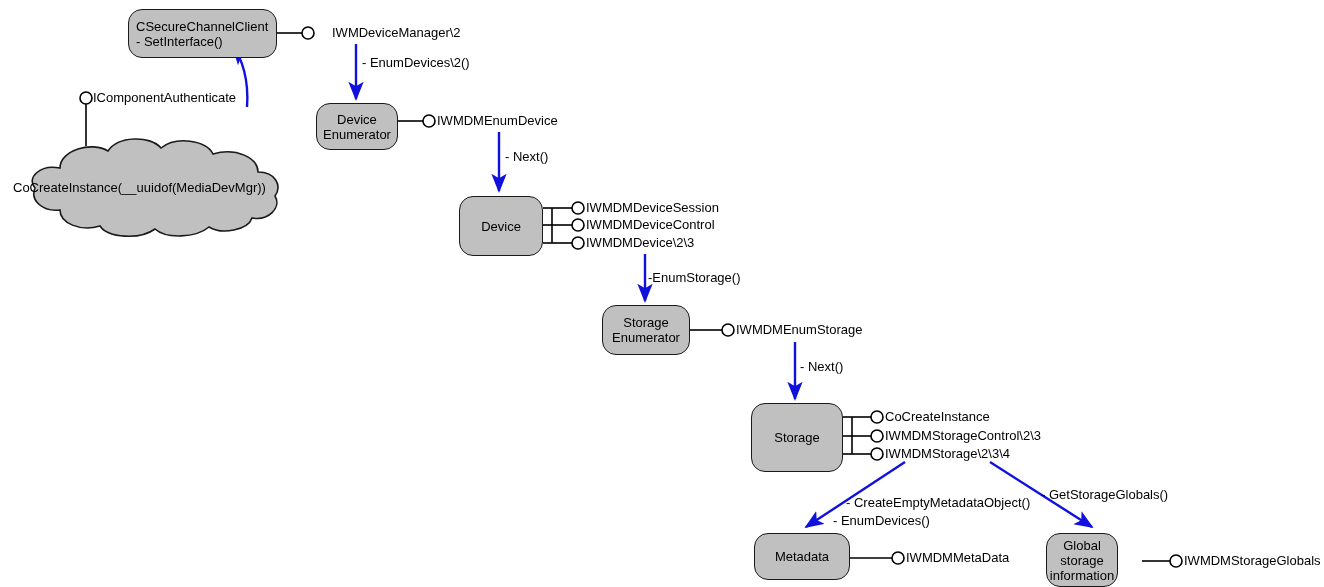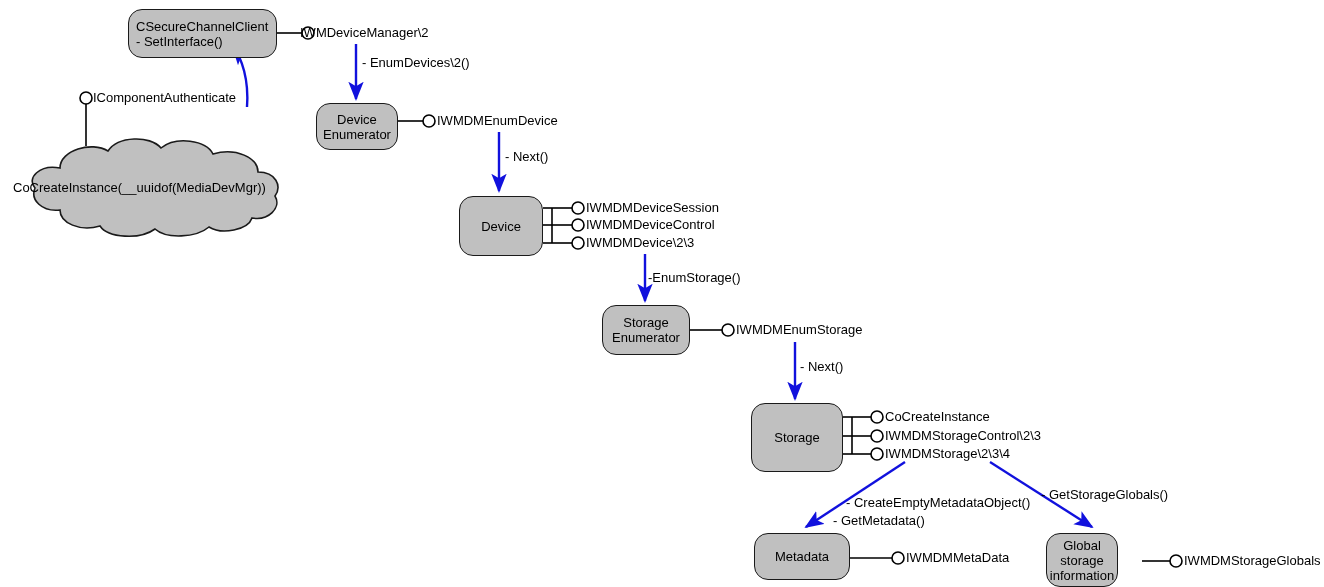--- a/index.html
+++ b/index.html
@@ -170,34 +170,34 @@
   <div class="node-box" style="left:754px; top:533px; width:96px; height:47px;">
     <span class="node-label">Metadata</span>
   </div>
 
   <div class="node-box" style="left:1046px; top:533px; width:72px; height:54px;">
     <span class="node-label">Global
 storage
 information</span>
   </div>
 
-  <div class="iface-label" style="left:300px; top:26px;">IWMDeviceManager\2</div>
+  <div class="iface-label" style="left:332px; top:26px;">IWMDeviceManager\2</div>
   <div class="iface-label" style="left:93px; top:91px;">IComponentAuthenticate</div>
   <div class="iface-label" style="left:437px; top:114px;">IWMDMEnumDevice</div>
   <div class="iface-label" style="left:586px; top:201px;">IWMDMDeviceSession</div>
   <div class="iface-label" style="left:586px; top:218px;">IWMDMDeviceControl</div>
   <div class="iface-label" style="left:586px; top:236px;">IWMDMDevice\2\3</div>
   <div class="iface-label" style="left:736px; top:323px;">IWMDMEnumStorage</div>
   <div class="iface-label" style="left:885px; top:410px;">CoCreateInstance</div>
   <div class="iface-label" style="left:885px; top:429px;">IWMDMStorageControl\2\3</div>
   <div class="iface-label" style="left:885px; top:447px;">IWMDMStorage\2\3\4</div>
   <div class="iface-label" style="left:906px; top:551px;">IWMDMMetaData</div>
   <div class="iface-label" style="left:1184px; top:554px;">IWMDMStorageGlobals</div>
 
   <div class="call-label" style="left:362px; top:56px;">- EnumDevices\2()</div>
   <div class="call-label" style="left:505px; top:150px;">- Next()</div>
   <div class="call-label" style="left:648px; top:271px;">-EnumStorage()</div>
   <div class="call-label" style="left:800px; top:360px;">- Next()</div>
   <div class="call-label" style="left:846px; top:496px;">- CreateEmptyMetadataObject()</div>
-  <div class="call-label" style="left:833px; top:514px;">- GetMetadata()</div>
+  <div class="call-label" style="left:833px; top:514px;">- EnumDevices()</div>
   <div class="call-label" style="left:1041px; top:488px;">- GetStorageGlobals()</div>
 
 </div>
 
 </body></html>

